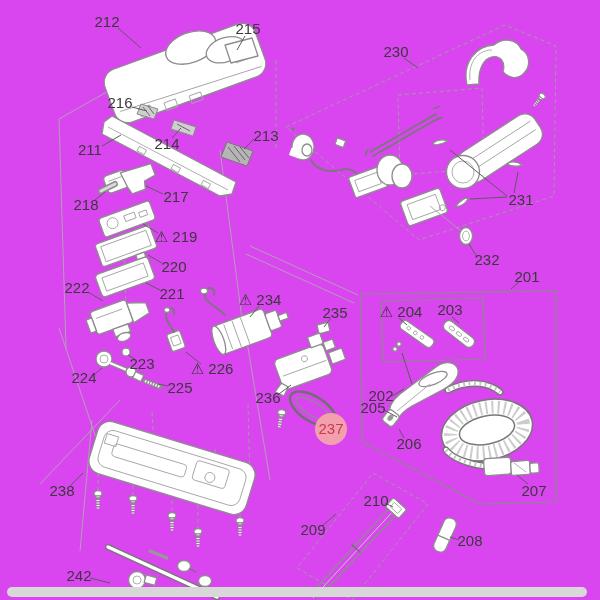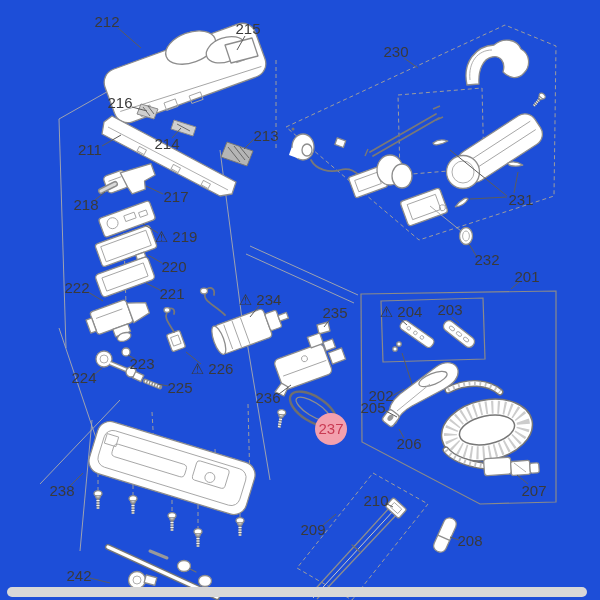--- a/index.html
+++ b/index.html
@@ -1,16 +1,16 @@
 <!DOCTYPE html>
 <html style="--hl-text: #c93a52;"><head>
 <meta charset="utf-8">
 <style>
   html,body{margin:0;padding:0;background:#ffffff;}
-  .stage{position:relative;width:600px;height:600px;background:#1d4ed8;overflow:hidden;
+  .stage{position:relative;width:600px;height:600px;background:#d946ef;overflow:hidden;
          font-family:"Liberation Sans","DejaVu Sans",sans-serif;}
   svg{position:absolute;inset:0;}
   .part{fill:#ffffff;stroke:#8d8d8d;stroke-width:1.3;stroke-linejoin:round;stroke-linecap:round;}
   .thin{fill:none;stroke:#a6a6a6;stroke-width:0.9;stroke-linejoin:round;}
   .dark{fill:none;stroke:#6f6f6f;stroke-width:1.2;stroke-linecap:round;}
   .pad{fill:#b5b5b5;stroke:#777;stroke-width:1;}
   .pad2{fill:#cfcfcf;stroke:#8a8a8a;stroke-width:1;}
   .hatch{stroke:#5f5f5f;stroke-width:0.9;}
   .wire{fill:none;stroke:#787878;stroke-width:1.8;stroke-linecap:round;}
   .leader{stroke:#5c5c5c;stroke-width:1;fill:none;}

